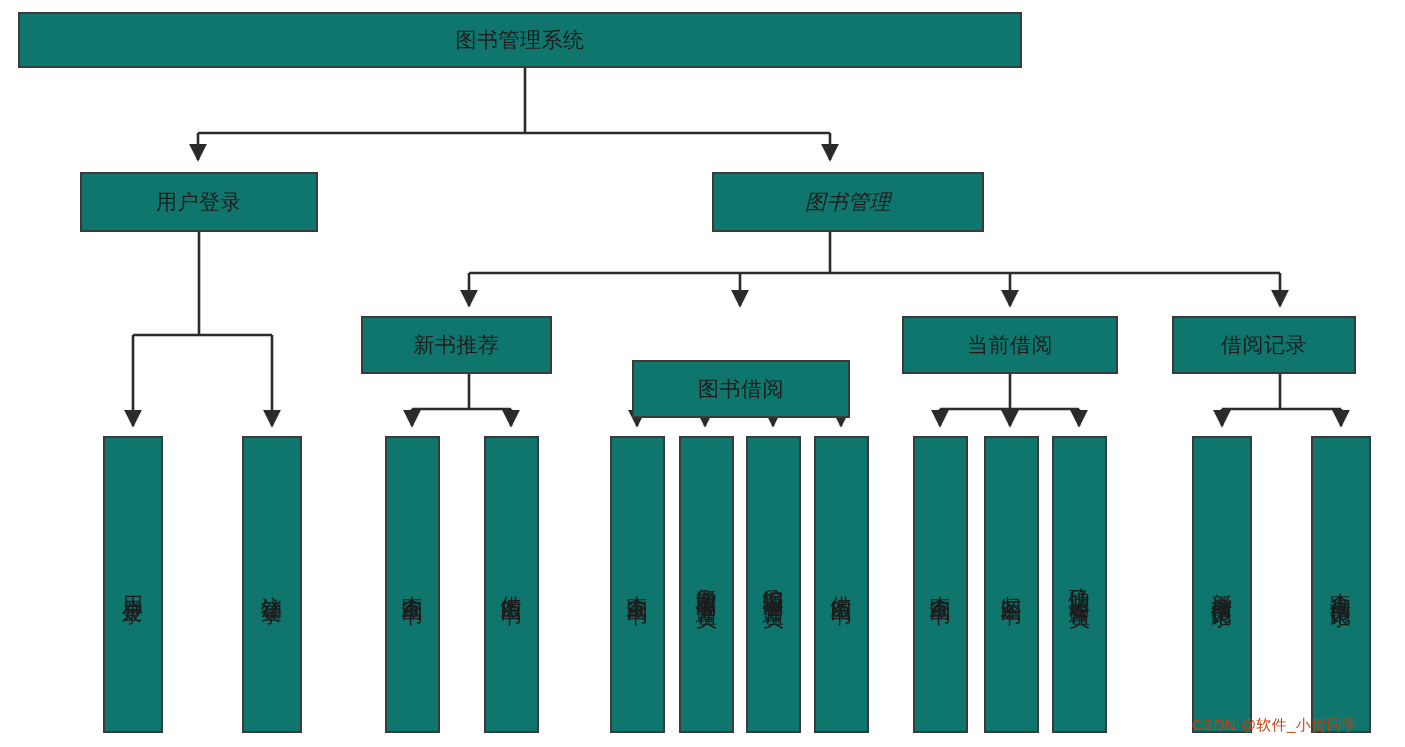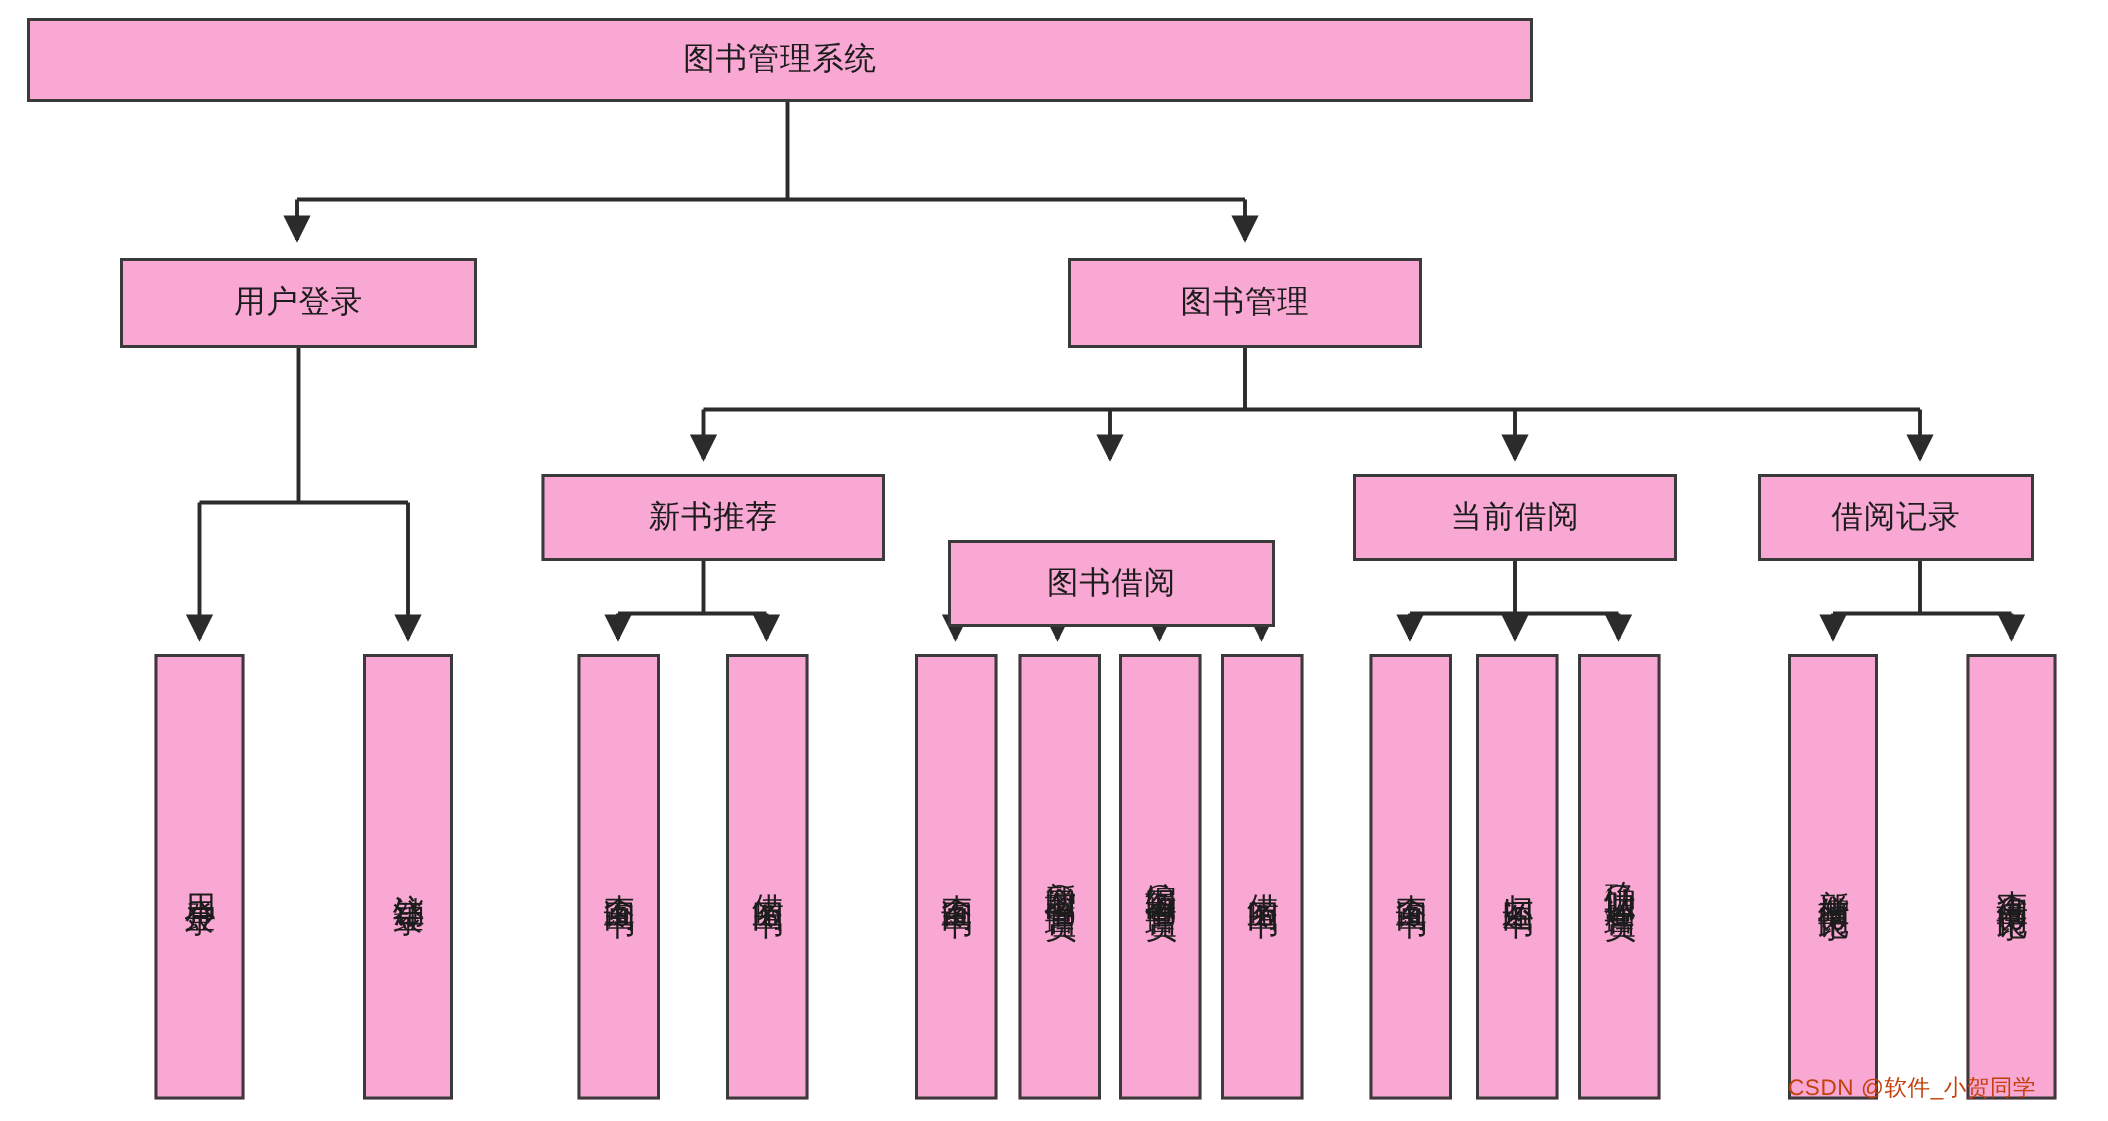--- a/index.html
+++ b/index.html
@@ -16,21 +16,21 @@
   }
   svg.wires{
     position:absolute;
     left:0;top:0;
     width:1405px;height:747px;
     pointer-events:none;
   }
   .node{
     position:absolute;
     box-sizing:border-box;
-    background:#f9a8d4;
+    background:#0f766e;
     border:2px solid #3a3a3a;
     display:flex;
     align-items:center;
     justify-content:center;
     text-align:center;
   }
   .node .label{
     font-size:21px;
     line-height:1.25;
     color:#1c1c1c;
@@ -113,25 +113,25 @@
     </g>
   </svg>
 
   <div class="node" id="node-root" style="left: 18px; top: 12px; width: 1004px; height: 56px;">
     <span class="label">图书管理系统</span>
   </div>
 
   <div class="node" id="n-l2-0" style="left: 80px; top: 172px; width: 238px; height: 60px;">
     <span class="label">用户登录</span>
   </div>
-  <div class="node" id="n-l2-1" style="left: 712px; top: 172px; width: 236px; height: 60px;">
+  <div class="node" id="n-l2-1" style="left: 712px; top: 172px; width: 272px; height: 60px; font-style: italic;">
     <span class="label">图书管理</span>
   </div>
 
-  <div class="node" id="n-l3-0" style="left: 361px; top: 316px; width: 229px; height: 58px; justify-content: center;">
+  <div class="node" id="n-l3-0" style="left: 361px; top: 316px; width: 191px; height: 58px; justify-content: center;">
     <span class="label">新书推荐</span>
   </div>
   <div class="node" id="n-l3-1" style="left: 632px; top: 316px; width: 218px; height: 58px; margin-top: 44px;">
     <span class="label">图书借阅</span>
   </div>
   <div class="node" id="n-l3-2" style="left: 902px; top: 316px; width: 216px; height: 58px;">
     <span class="label">当前借阅</span>
   </div>
   <div class="node" id="n-l3-3" style="left: 1172px; top: 316px; width: 184px; height: 58px;">
     <span class="label">借阅记录</span>

